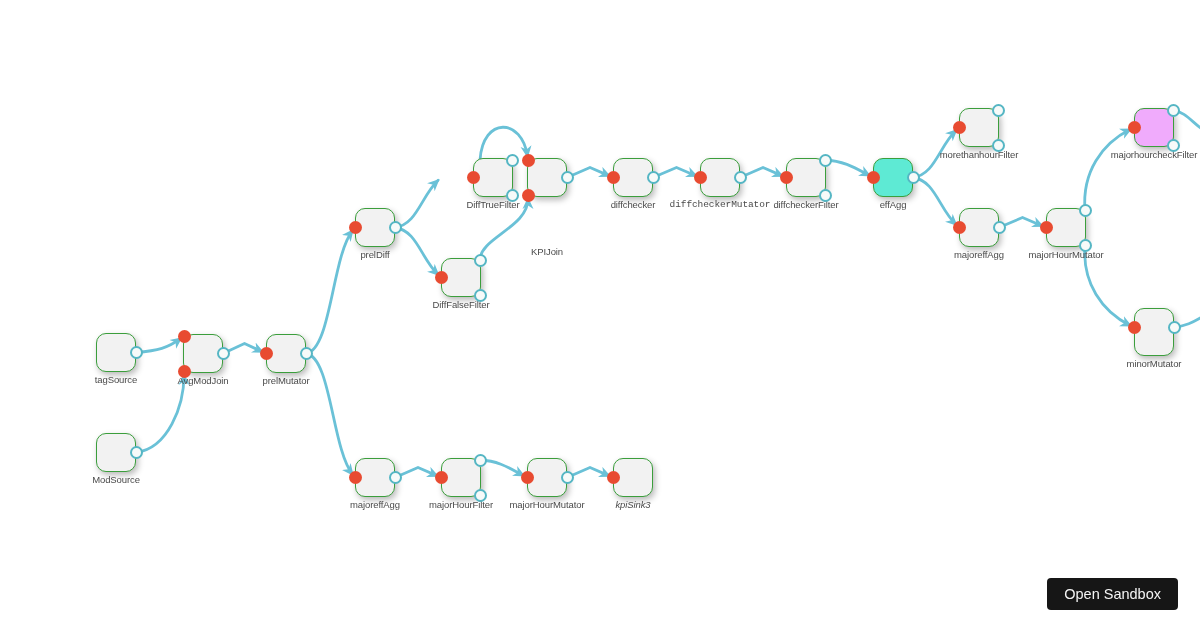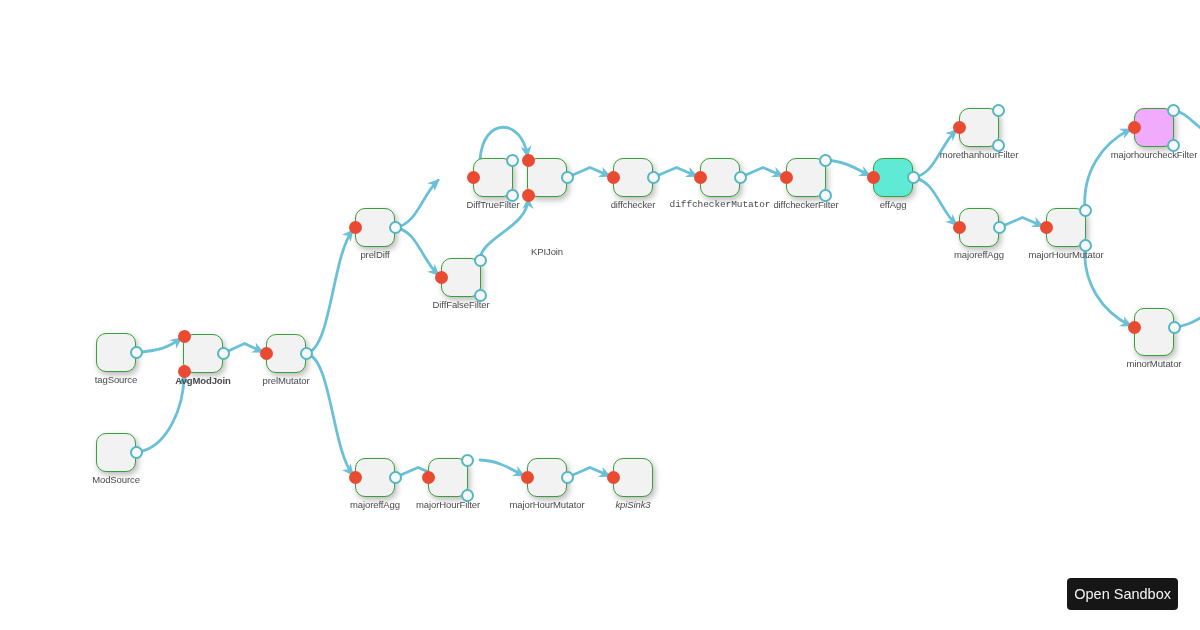--- a/index.html
+++ b/index.html
@@ -33,21 +33,21 @@
     width: 13px;
     height: 13px;
     border-radius: 50%;
     box-sizing: border-box;
   }
   .open-sandbox {
     position: absolute;
     right: 22px;
     bottom: 20px;
     height: 32px;
-    padding: 0 7px;
+    padding: 0 17px;
     border: none;
     border-radius: 4px;
     font-size: 14.5px;
     line-height: 32px;
     cursor: pointer;
     font-family: "Liberation Sans", sans-serif;
   }
 </style>
 </head>
 <body>
@@ -84,21 +84,21 @@
         <path d="M480,460 C500,461 510,468.5 523.4648483346117,475.6284491183239" fill="none" stroke="#6ac1d7" stroke-width="2.8" stroke-linecap="round" stroke-linejoin="round" marker-end="url(#arrowhead)"></path>
         <path d="M567,477.5 L590,467.5 L609.331719774987,475.9050955543422" fill="none" stroke="#6ac1d7" stroke-width="2.8" stroke-linecap="round" stroke-linejoin="round" marker-end="url(#arrowhead)"></path>
       </g>
   </svg>
   <div id="nodes">
       <div class="node" style="left: 96px; top: 333px; width: 40px; height: 39px; background: rgb(242, 242, 242); border: 1.5px solid rgb(59, 158, 60); border-radius: 10px;">
         <div class="node-label" style="color: rgb(74, 74, 74);">tagSource</div>
         <div class="handle" style="left: 32.5px; top: 12px; background: rgb(247, 250, 249); border: 2.5px solid rgb(85, 182, 196);"></div>
       </div>
       <div class="node" style="left: 183px; top: 334px; width: 40px; height: 39px; background: rgb(242, 242, 242); border: 1.5px solid rgb(59, 158, 60); border-radius: 10px;">
-        <div class="node-label" style="color: rgb(74, 74, 74); font-weight: bold;">AvgModJoin</div>
+        <div class="node-label" style="color: rgb(74, 74, 74);">AvgModJoin</div>
         <div class="handle" style="left: -6.5px; top: -5.5px; background: rgb(232, 75, 49);"></div>
         <div class="handle" style="left: -6.5px; top: 29.5px; background: rgb(232, 75, 49);"></div>
         <div class="handle" style="left: 32.5px; top: 12px; background: rgb(247, 250, 249); border: 2.5px solid rgb(85, 182, 196);"></div>
       </div>
       <div class="node" style="left: 266px; top: 334px; width: 40px; height: 39px; background: rgb(242, 242, 242); border: 1.5px solid rgb(59, 158, 60); border-radius: 10px;">
         <div class="node-label" style="color: rgb(74, 74, 74);">prelMutator</div>
         <div class="handle" style="left: -7.5px; top: 12px; background: rgb(232, 75, 49);"></div>
         <div class="handle" style="left: 32.5px; top: 12px; background: rgb(247, 250, 249); border: 2.5px solid rgb(85, 182, 196);"></div>
       </div>
       <div class="node" style="left: 96px; top: 433px; width: 40px; height: 39px; background: rgb(242, 242, 242); border: 1.5px solid rgb(59, 158, 60); border-radius: 10px;">
@@ -175,21 +175,21 @@
       <div class="node" style="left: 1134px; top: 308px; width: 40px; height: 48px; background: rgb(242, 242, 242); border: 1.5px solid rgb(59, 158, 60); border-radius: 10px;">
         <div class="node-label" style="color: rgb(74, 74, 74);">minorMutator</div>
         <div class="handle" style="left: -7.5px; top: 12px; background: rgb(232, 75, 49);"></div>
         <div class="handle" style="left: 32.5px; top: 12px; background: rgb(247, 250, 249); border: 2.5px solid rgb(85, 182, 196);"></div>
       </div>
       <div class="node" style="left: 355px; top: 458px; width: 40px; height: 39px; background: rgb(242, 242, 242); border: 1.5px solid rgb(59, 158, 60); border-radius: 10px;">
         <div class="node-label" style="color: rgb(74, 74, 74);">majoreffAgg</div>
         <div class="handle" style="left: -7.5px; top: 12px; background: rgb(232, 75, 49);"></div>
         <div class="handle" style="left: 32.5px; top: 12px; background: rgb(247, 250, 249); border: 2.5px solid rgb(85, 182, 196);"></div>
       </div>
-      <div class="node" style="left: 428px; top: 458px; width: 40px; height: 39px; background: rgb(242, 242, 242); border: 1.5px solid rgb(59, 158, 60); border-radius: 10px;">
+      <div class="node" style="left: 441px; top: 458px; width: 40px; height: 39px; background: rgb(242, 242, 242); border: 1.5px solid rgb(59, 158, 60); border-radius: 10px;">
         <div class="node-label" style="color: rgb(74, 74, 74);">majorHourFilter</div>
         <div class="handle" style="left: -7.5px; top: 12px; background: rgb(232, 75, 49);"></div>
         <div class="handle" style="left: 31.5px; top: -5.5px; background: rgb(247, 250, 249); border: 2.5px solid rgb(85, 182, 196);"></div>
         <div class="handle" style="left: 31.5px; top: 29.5px; background: rgb(247, 250, 249); border: 2.5px solid rgb(85, 182, 196);"></div>
       </div>
       <div class="node" style="left: 527px; top: 458px; width: 40px; height: 39px; background: rgb(242, 242, 242); border: 1.5px solid rgb(59, 158, 60); border-radius: 10px;">
         <div class="node-label" style="color: rgb(74, 74, 74);">majorHourMutator</div>
         <div class="handle" style="left: -7.5px; top: 12px; background: rgb(232, 75, 49);"></div>
         <div class="handle" style="left: 32.5px; top: 12px; background: rgb(247, 250, 249); border: 2.5px solid rgb(85, 182, 196);"></div>
       </div>

